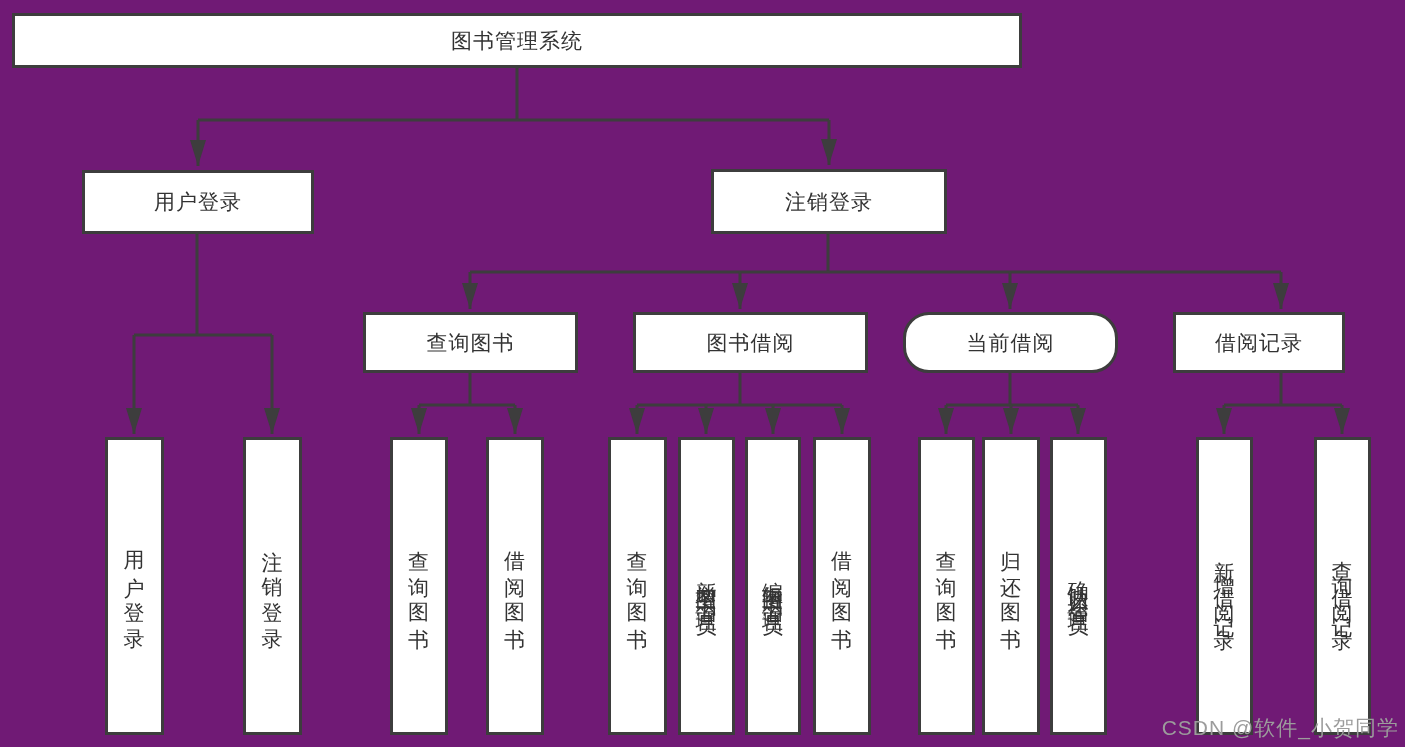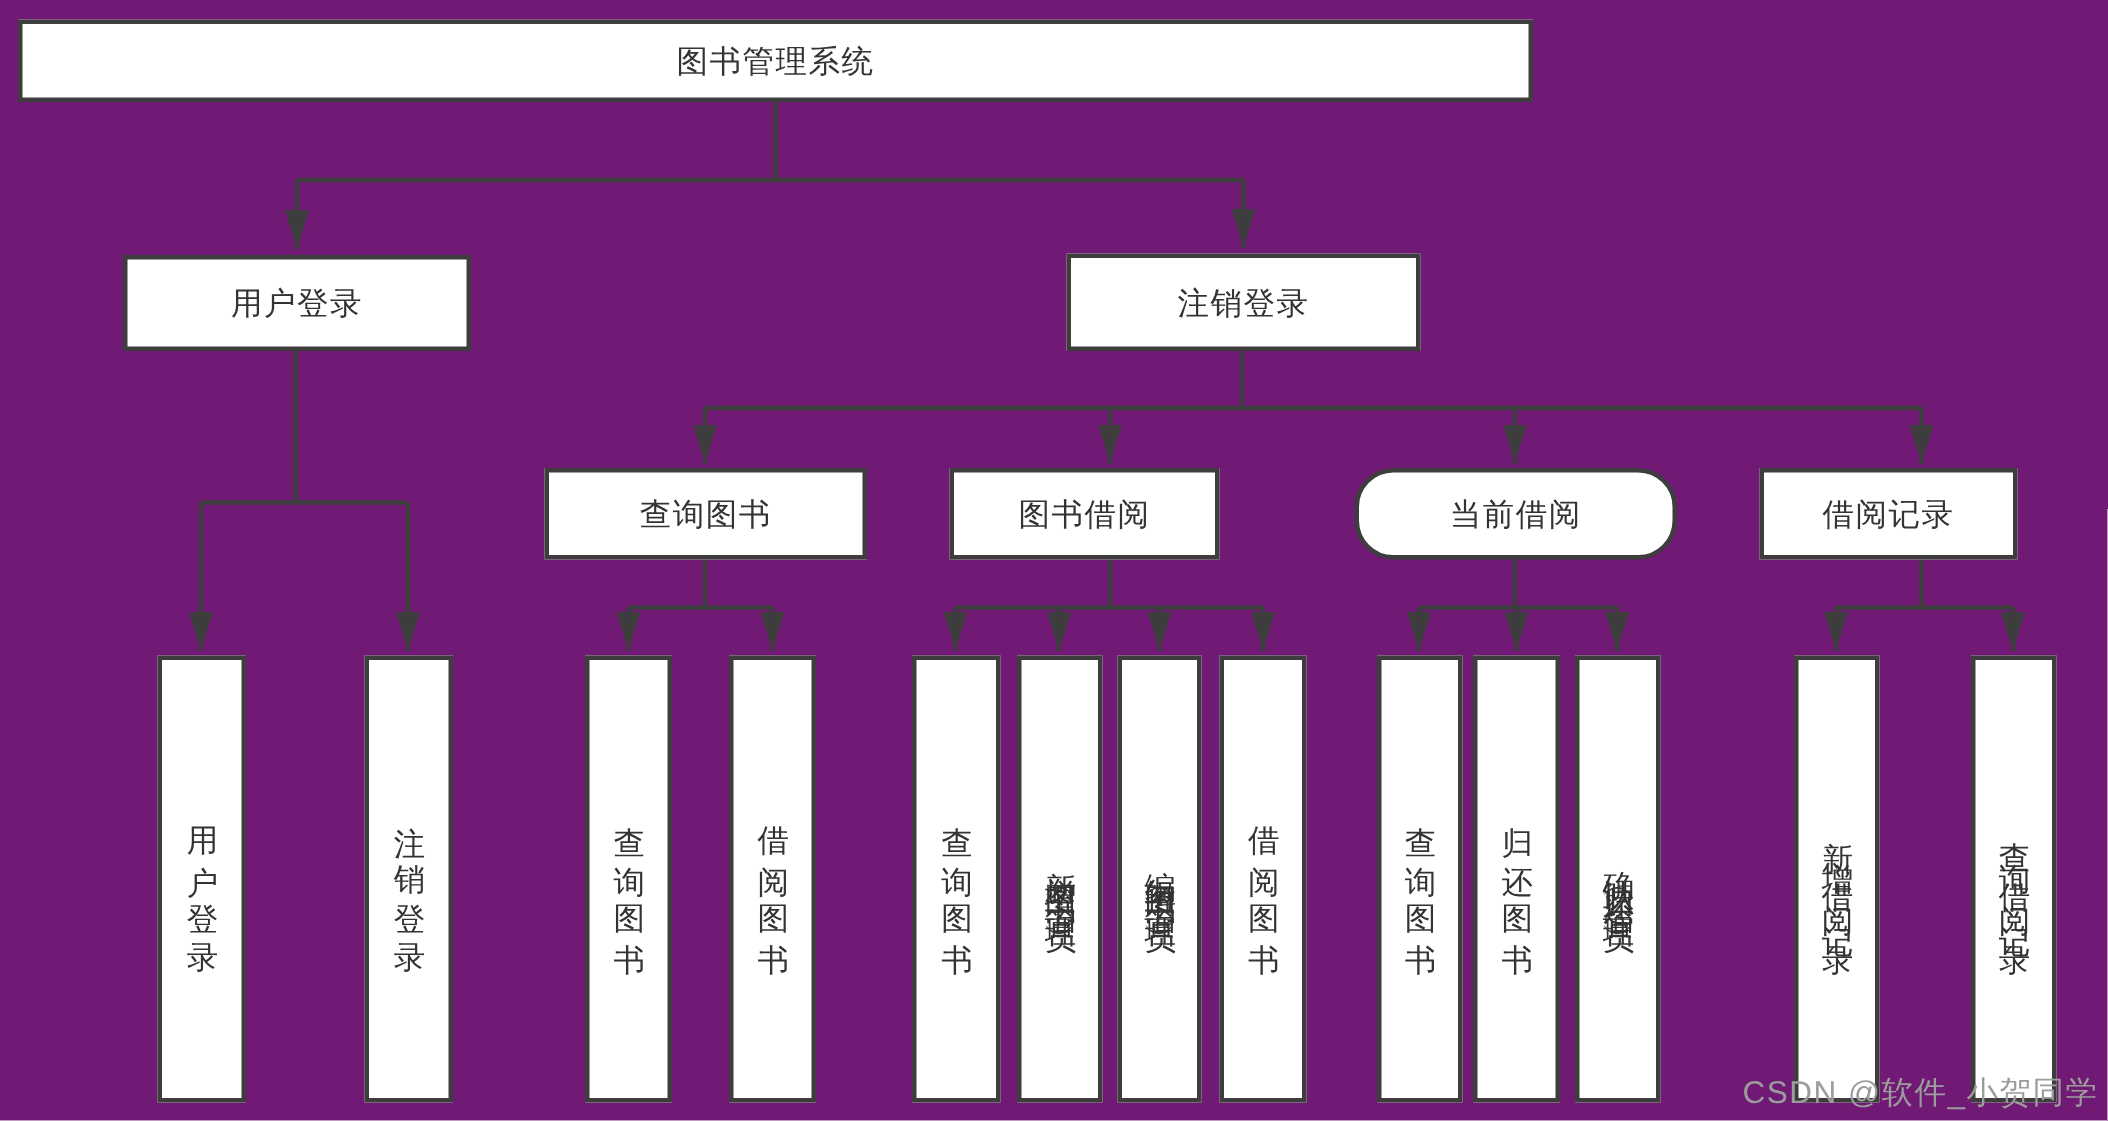--- a/index.html
+++ b/index.html
@@ -105,21 +105,21 @@
   <div class="hnode" style="left:82px;top:170px;width:232px;height:64px;">
     <span>用户登录</span>
   </div>
   <div class="hnode" style="left:711px;top:169px;width:236px;height:65px;">
     <span>注销登录</span>
   </div>
 
   <div class="hnode" style="left:363px;top:312px;width:215px;height:61px;">
     <span>查询图书</span>
   </div>
-  <div class="hnode" style="left:633px;top:312px;width:180px;height:61px;">
+  <div class="hnode" style="left:633px;top:312px;width:235px;height:61px;">
     <span>图书借阅</span>
   </div>
   <div class="hnode" style="left:903px;top:312px;width:215px;height:61px;border-radius:26px;">
     <span>当前借阅</span>
   </div>
   <div class="hnode" style="left:1173px;top:312px;width:172px;height:61px;">
     <span>借阅记录</span>
   </div>
 
   <div class="vnode" style="left:105px;width:59px;">

